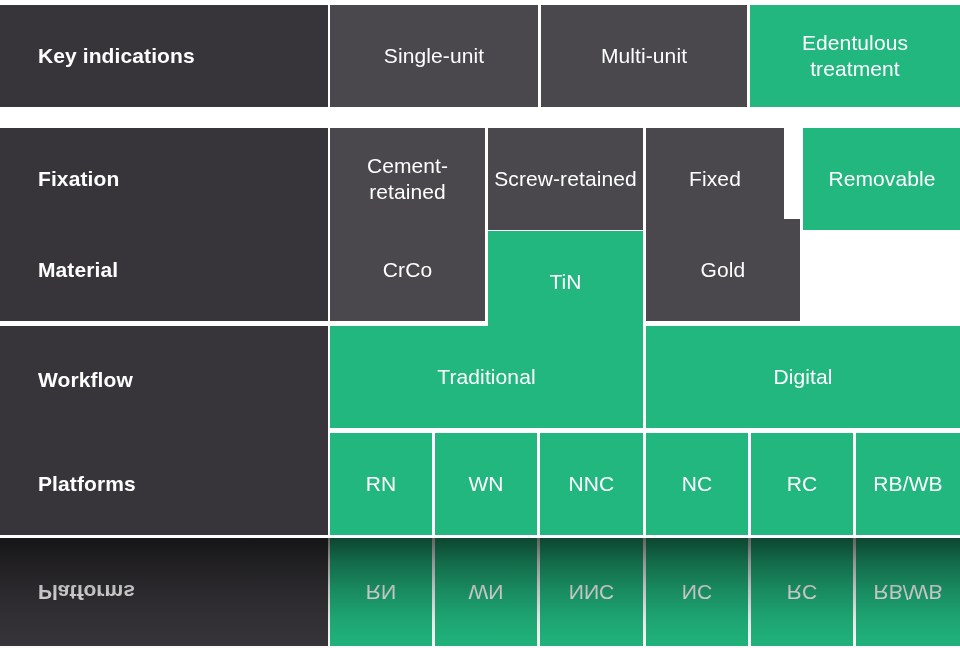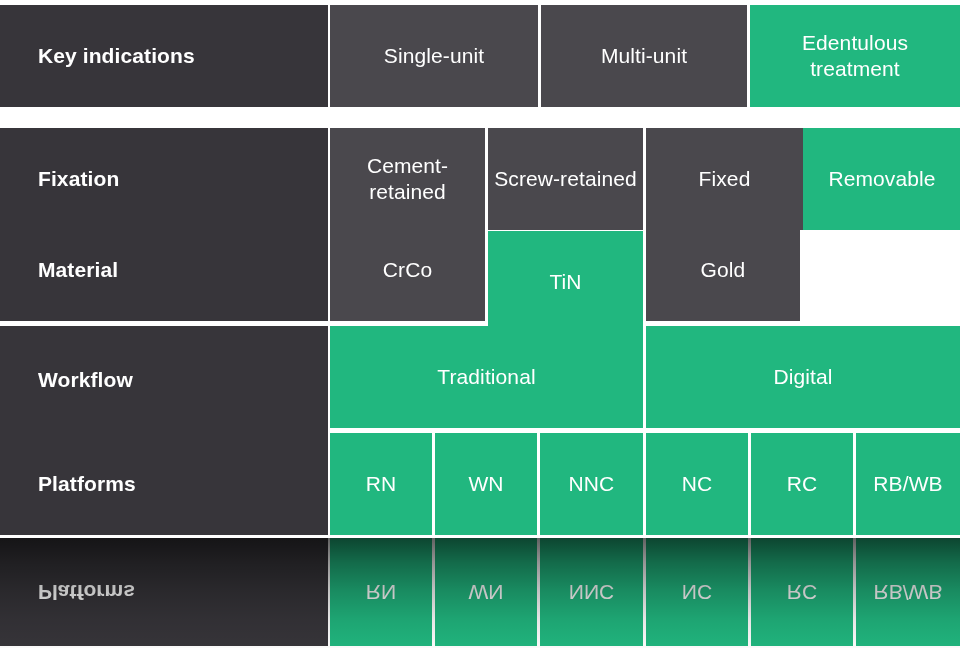--- a/index.html
+++ b/index.html
@@ -127,21 +127,21 @@
       <div class="cell label" style="left:0px;top:0;width:328px;height:102px;">Key indications</div>
       <div class="cell dark" style="left:330px;top:0;width:208px;height:102px;">Single-unit</div>
       <div class="cell dark" style="left:541px;top:0;width:206px;height:102px;">Multi-unit</div>
       <div class="cell green" style="left:750px;top:0;width:210px;height:102px;">Edentulous treatment</div>
     </div>
 
     <div class="row" style="top:112px;height:102px;margin-top:16px;">
       <div class="cell label" style="left:0px;top:0;width:328px;height:102px;">Fixation</div>
       <div class="cell dark" style="left:330px;top:0;width:155px;height:102px;">Cement-retained</div>
       <div class="cell dark" style="left:488px;top:0;width:155px;height:102px;">Screw-retained</div>
-      <div class="cell dark" style="left:646px;top:0;width:157px;height:102px;">Fixed</div>
+      <div class="cell dark" style="left:646px;top:0;width:138px;height:102px;">Fixed</div>
       <div class="cell green" style="left:803px;top:0;width:157px;height:102px;padding-left:7px;">Removable</div>
     </div>
 
     <div class="row" style="top:219px;height:112px;">
       <div class="cell label" style="left:0px;top:0;width:328px;height:102px;">Material</div>
       <div class="cell dark" style="left:330px;top:0;width:155px;height:102px;">CrCo</div>
       <div class="cell green" style="left:488px;top:0;width:155px;height:102px;margin-top:12px;">TiN</div>
       <div class="cell dark" style="left:646px;top:0;width:154px;height:102px;">Gold</div>
     </div>
 

